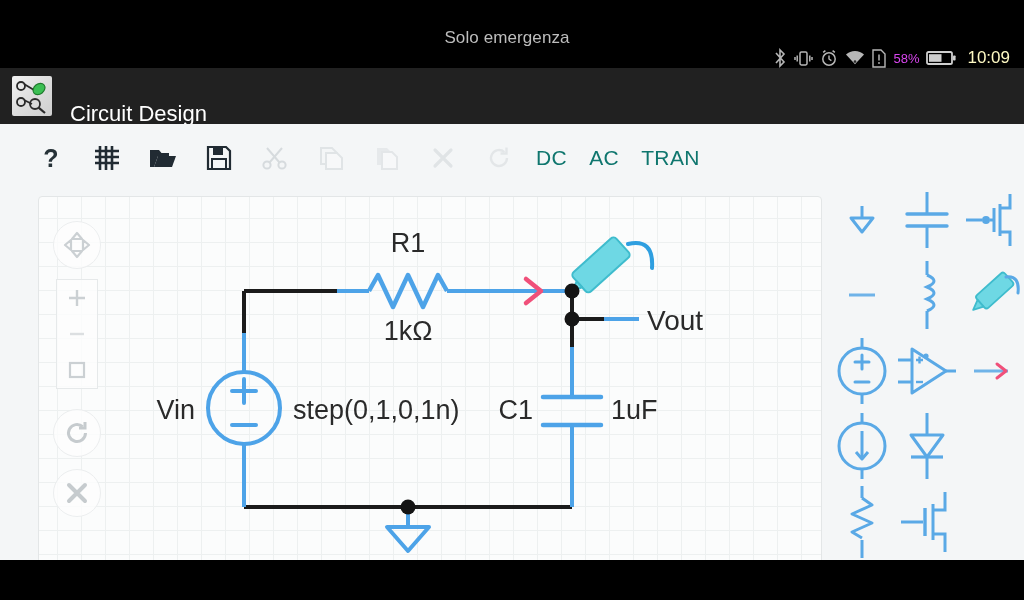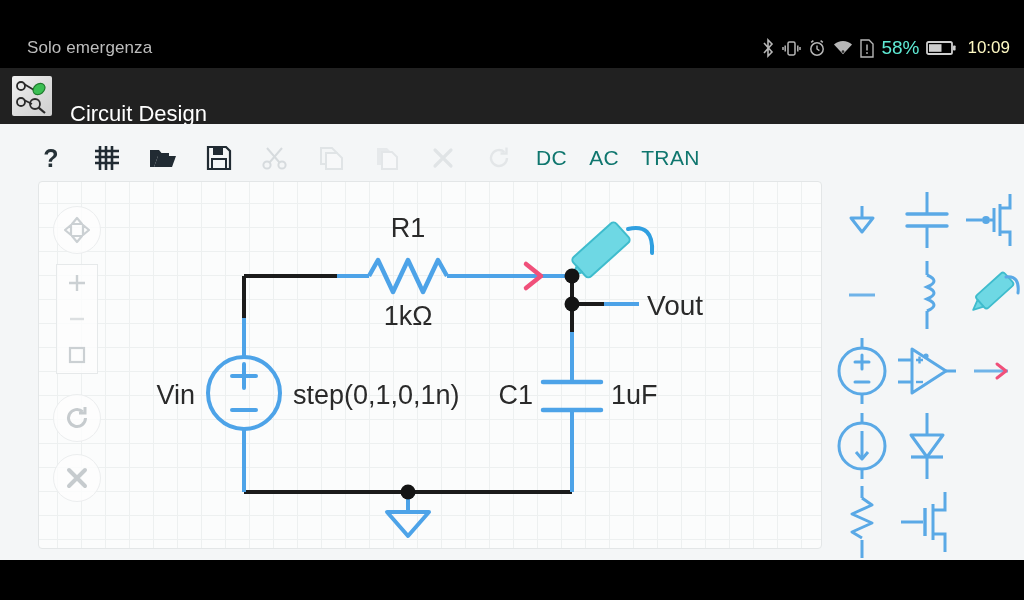--- a/index.html
+++ b/index.html
@@ -8,26 +8,26 @@
     background: #000;
     font-family: "Liberation Sans", sans-serif;
     overflow: hidden;
   }
   #app { position: relative; width: 1024px; height: 600px; background: #000; }
 
   
   .statusbar {
     position: absolute; left: 0; top: 28px; width: 1024px; height: 40px;
     background: #000; display: flex; align-items: center;
-    padding: 0 14px 0 27px; color: #b6b6b6;
+    padding: 0 14px 0 4px; color: #b6b6b6; flex-direction: column;
   }
   .status-carrier { font-size: 17px; color: #bdbdbd; letter-spacing: .1px; }
   .status-right { margin-left: auto; display: flex; align-items: center; gap: 7px; }
   .status-right svg { display: block; }
-  .status-pct { font-size: 19px; color: #5eead4; }
+  .status-pct { font-size: 13px; color: #d946ef; }
   .status-clock { font-size: 17px; color: #fef9c3; margin-left: 4px; }
 
   
   .appbar {
     position: absolute; left: 0; top: 68px; width: 1024px; height: 56px;
     background: #212121; display: flex; align-items: center; padding-left: 12px;
   }
   .app-icon {
     width: 40px; height: 40px; border-radius: 2px; position: relative;
     background: linear-gradient(135deg,#f2f2f2 0%,#dcdcdc 55%,#cfcfcf 100%);
@@ -50,21 +50,21 @@
     padding: 4px 2px; flex: none;
   }
   .tb-help { font-size: 25px; font-weight: bold; color: #263238; }
 
   
   .canvas-wrap {
     position: absolute; left: 0; top: 178px; width: 1024px; height: 382px;
     background: #f4f6f7;
   }
   .canvas {
-    position: absolute; left: 38px; top: 3px; width: 784px; height: 368px;
+    position: absolute; left: 38px; top: 18px; width: 784px; height: 368px;
     background: #fbfcfc; border: 1px solid #e3e6e7; border-radius: 4px;
     overflow: hidden;
     background-image:
       linear-gradient(to right, #edf0f0 1.5px, transparent 1.5px),
       linear-gradient(to bottom, #edf0f0 1.5px, transparent 1.5px);
     background-size: 24px 24px;
     background-position: -6px -3px;
   }
   .canvas-svg { position: absolute; left: 0; top: 0; }
 

